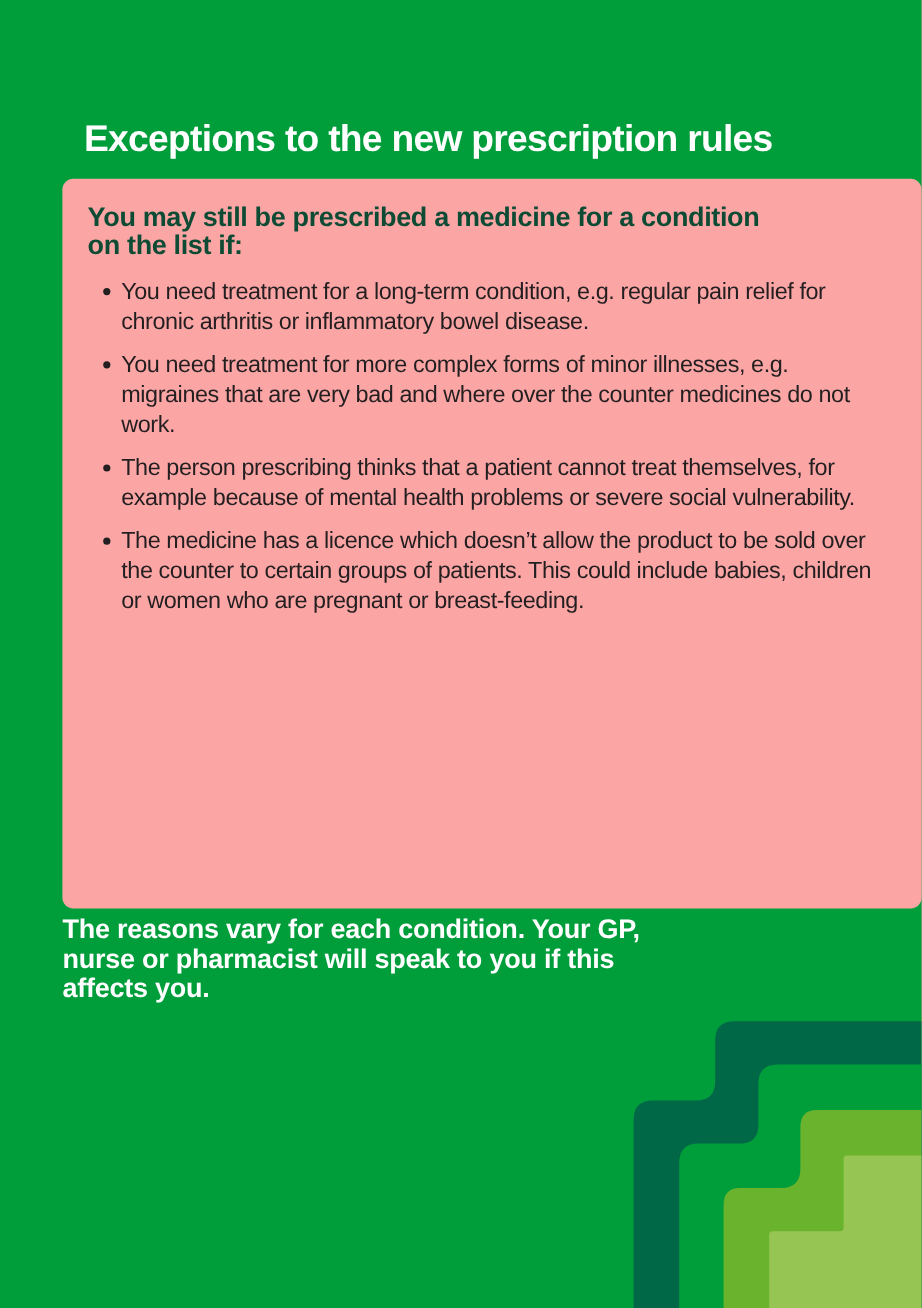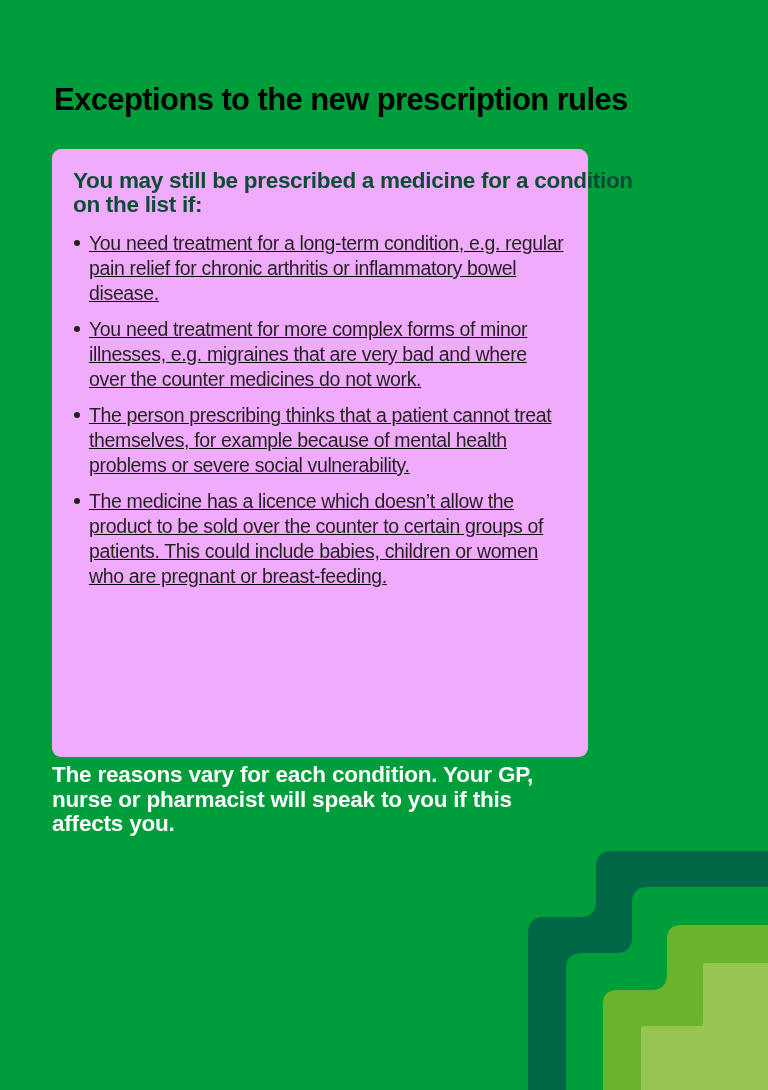--- a/index.html
+++ b/index.html
@@ -2,35 +2,35 @@
 <html><head>
 <meta charset="utf-8">
 <style>
   html, body { margin: 0; padding: 0; }
   body {
     width: 768px; height: 1090px; overflow: hidden;
     background: #009e3b; position: relative;
     font-family: "Liberation Sans", "DejaVu Sans", sans-serif;
   }
   .page-title {
-    position: absolute; left: 54px; top: 80px; margin: 0;
-    color: #000000; font-weight: bold; font-size: 31px;
+    position: absolute; left: 54px; top: 80px; margin: 16px;
+    color: #ffffff; font-weight: bold; font-size: 31px;
     letter-spacing: -0.6px; white-space: nowrap; line-height: 40px;
   }
   .card {
-    position: absolute; left: 52px; top: 149px; width: 536px; height: 608px;
-    background: #f0abfc; border-radius: 9px; box-sizing: border-box;
+    position: absolute; left: 52px; top: 149px; width: 716px; height: 608px;
+    background: #fca5a5; border-radius: 9px; box-sizing: border-box;
     padding: 20px 24px 0 21px;
   }
   .card-heading {
     margin: 0 0 14px 0; color: #0d4b34; font-weight: bold;
     font-size: 22.5px; line-height: 24px; letter-spacing: -0.3px;
     width: 560px;
   }
-  .bullets { list-style: none; margin: 0; padding: 0; text-decoration: underline; }
+  .bullets { list-style: none; margin: 12px; padding: 0; }
   .bullet {
     position: relative; padding-left: 16px; margin-bottom: 11px;
     color: #231f20; font-size: 19.5px; line-height: 25px;
     letter-spacing: -0.35px;
   }
   .bullet-dot {
     position: absolute; left: 1px; top: 9px; width: 6px; height: 6px;
     border-radius: 50%; background: #231f20;
   }
   .footer-note {

